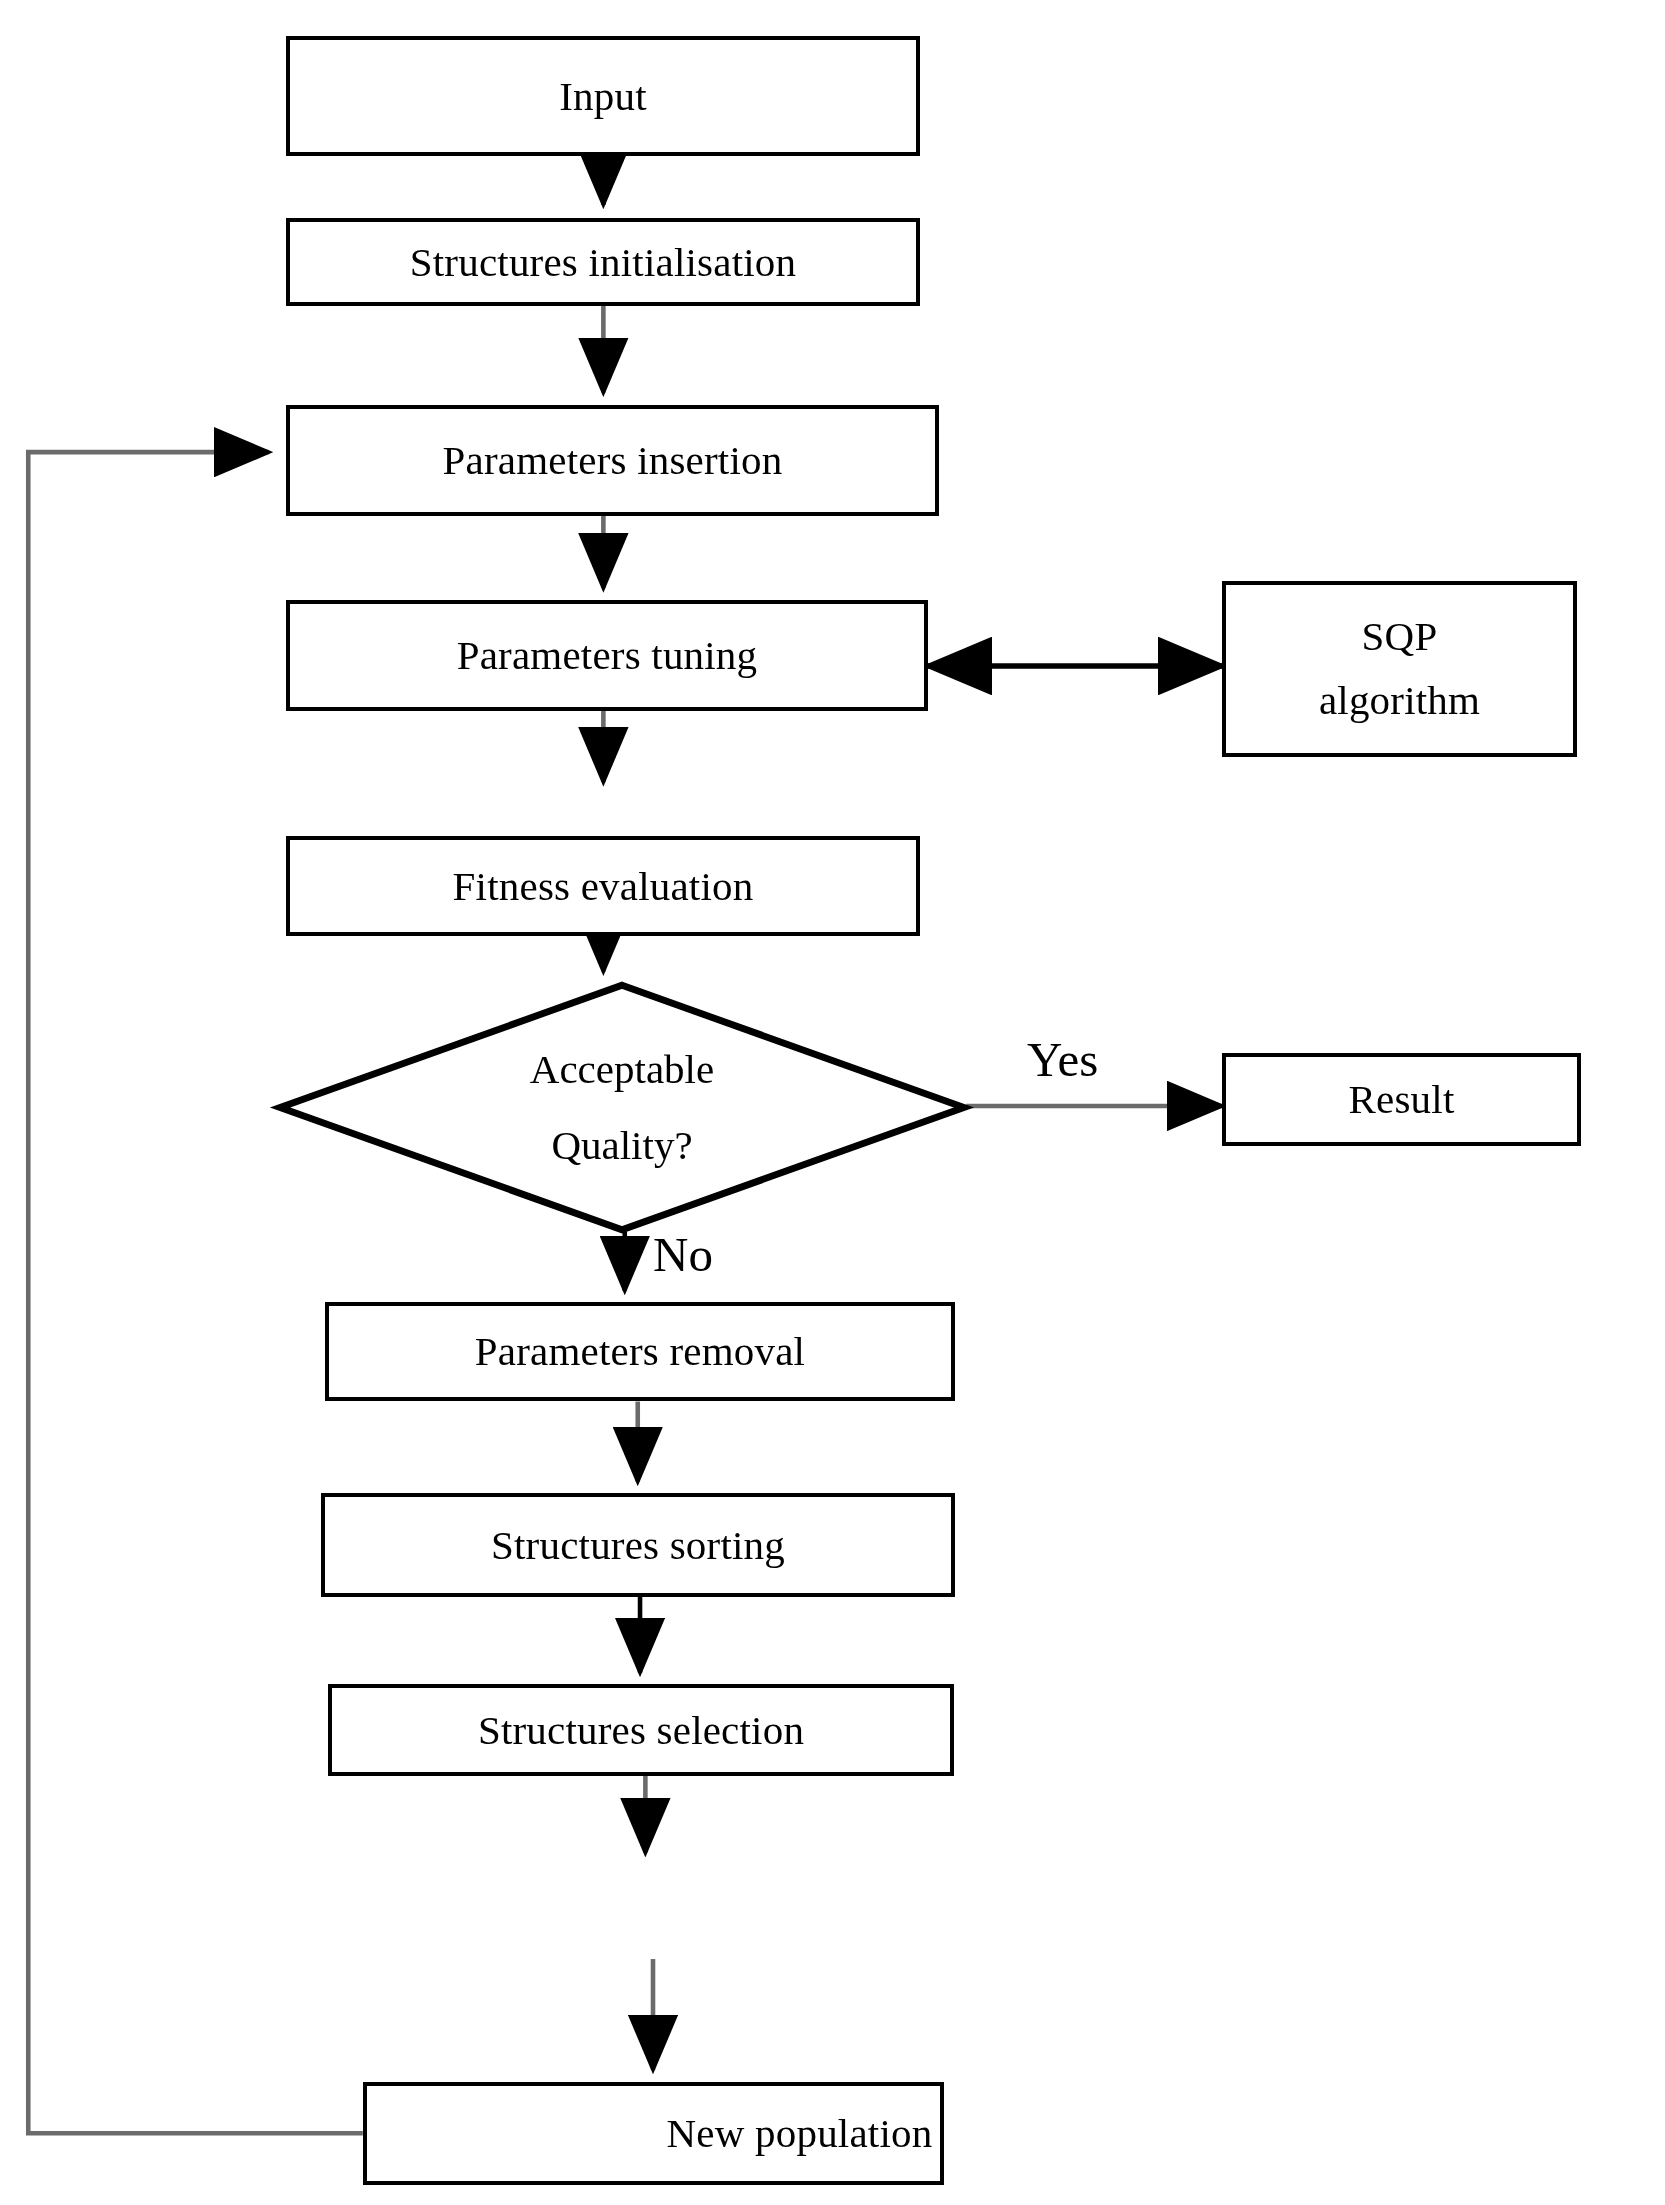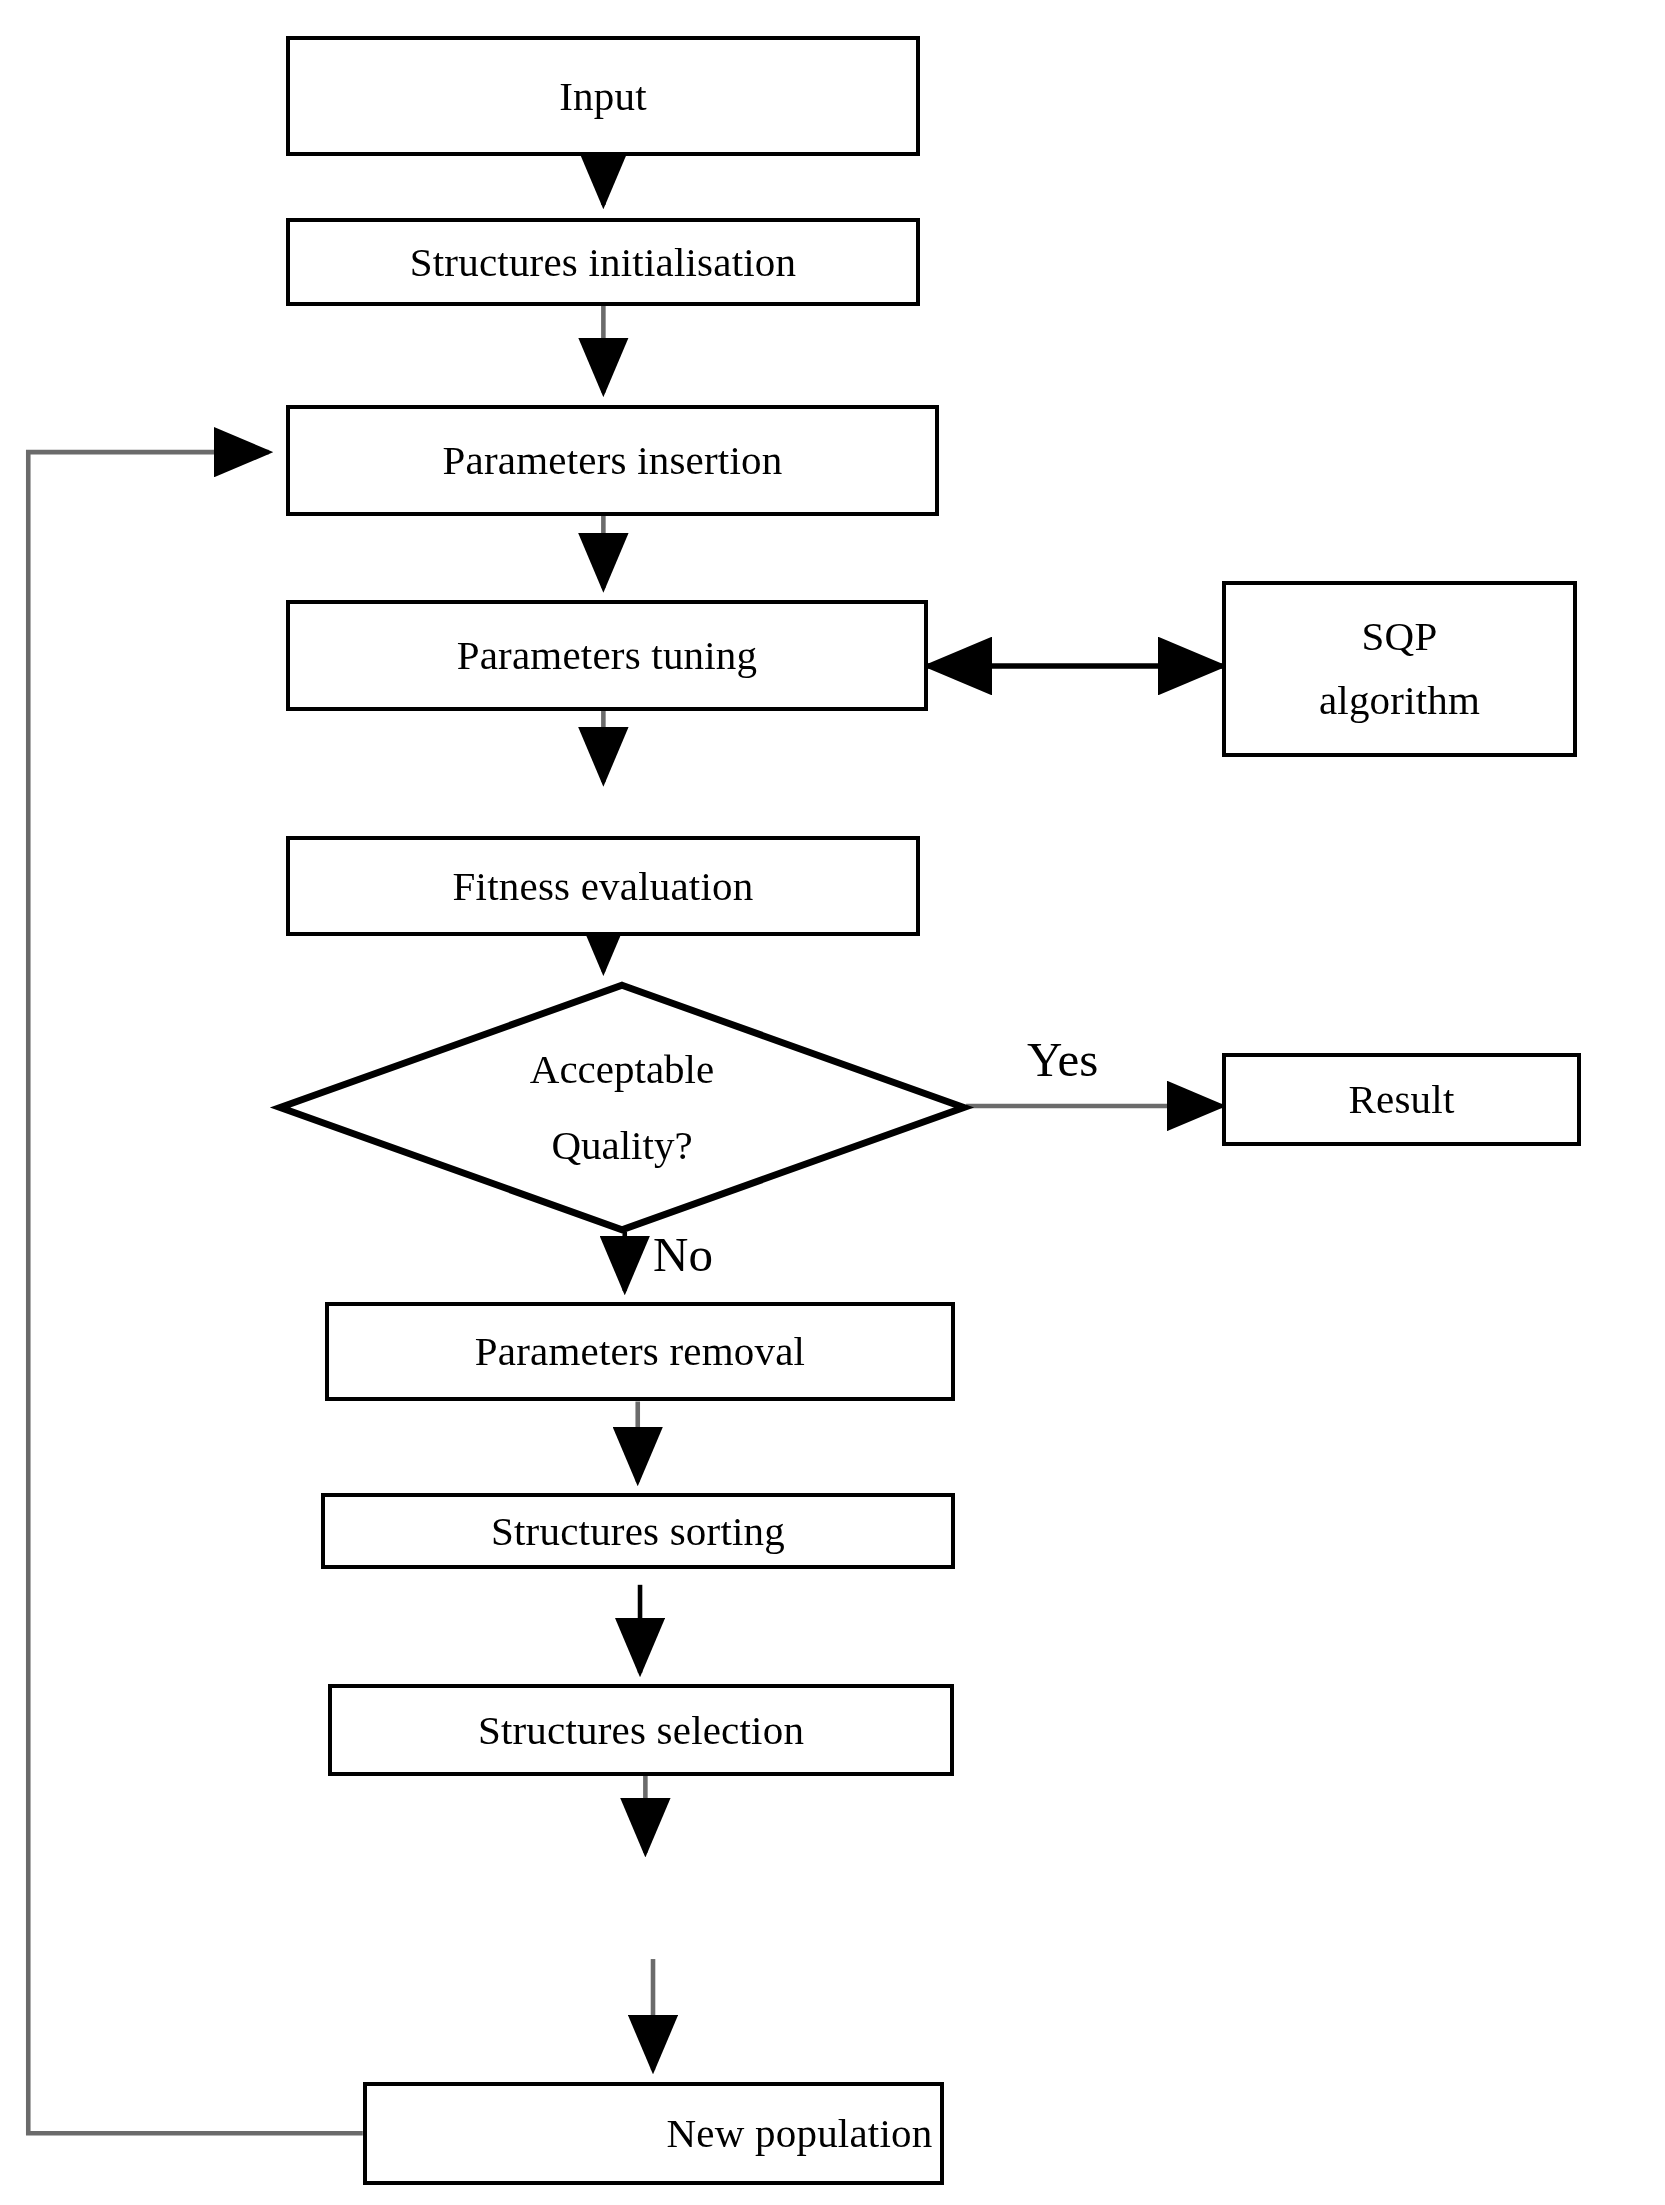--- a/index.html
+++ b/index.html
@@ -194,21 +194,21 @@
   </div>
 
   <div class="node" style="left:1222px; top:1053px; width:359px; height:93px;">
     <span class="label">Result</span>
   </div>
 
   <div class="node" style="left:325px; top:1302px; width:630px; height:99px;">
     <span class="label">Parameters removal</span>
   </div>
 
-  <div class="node" style="left:321px; top:1493px; width:634px; height:76px;text-align:center;">
+  <div class="node" style="left:321px; top:1493px; width:634px; height:104px;text-align:center;">
     <span class="label">Structures sorting</span>
   </div>
 
   <div class="node" style="left:328px; top:1684px; width:626px; height:92px;">
     <span class="label">Structures selection</span>
   </div>
 
 
   <div class="node" style="left:363px; top:2082px; width:581px; height:103px;text-align:right;">
     <span class="label">New population</span>

